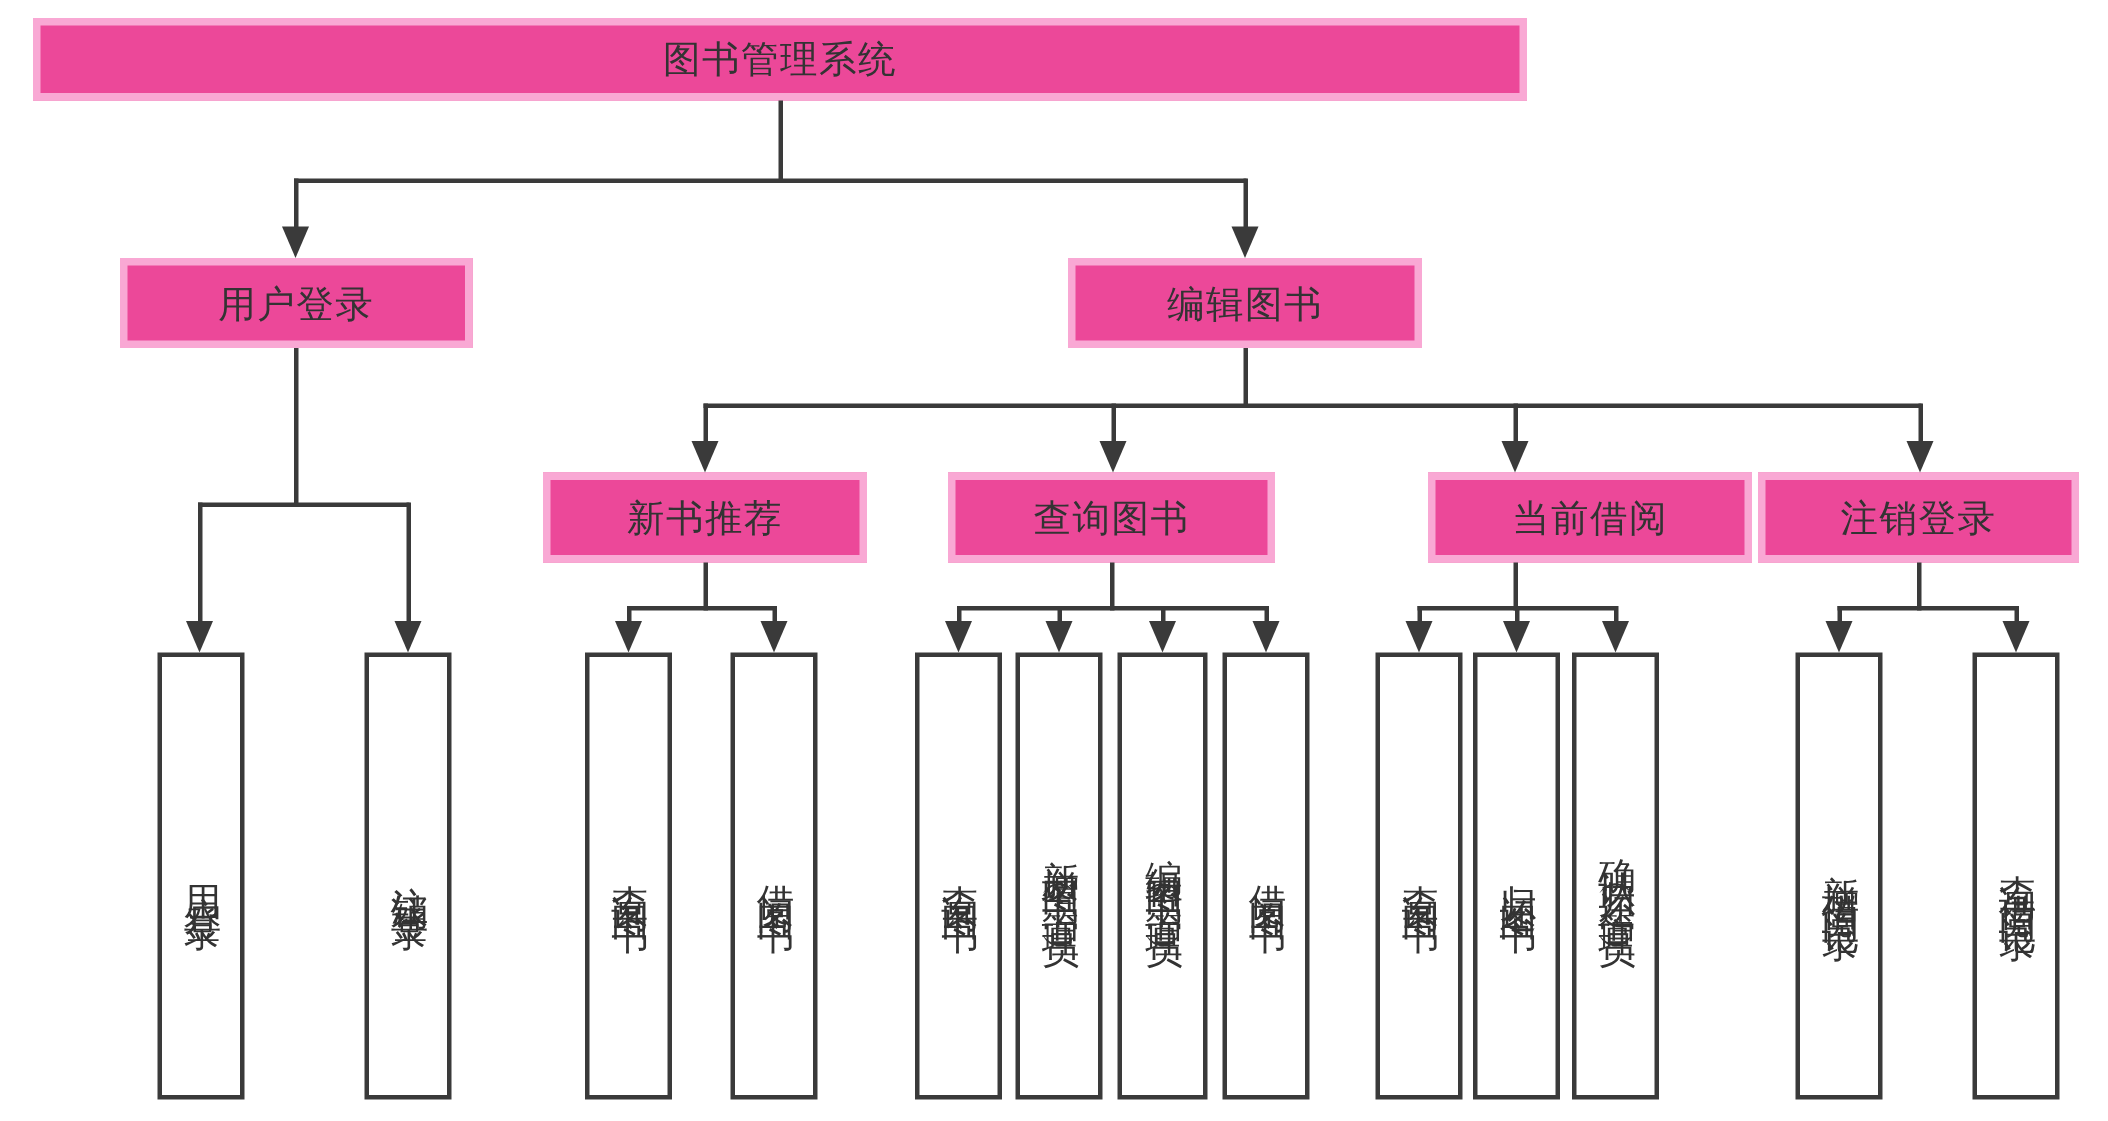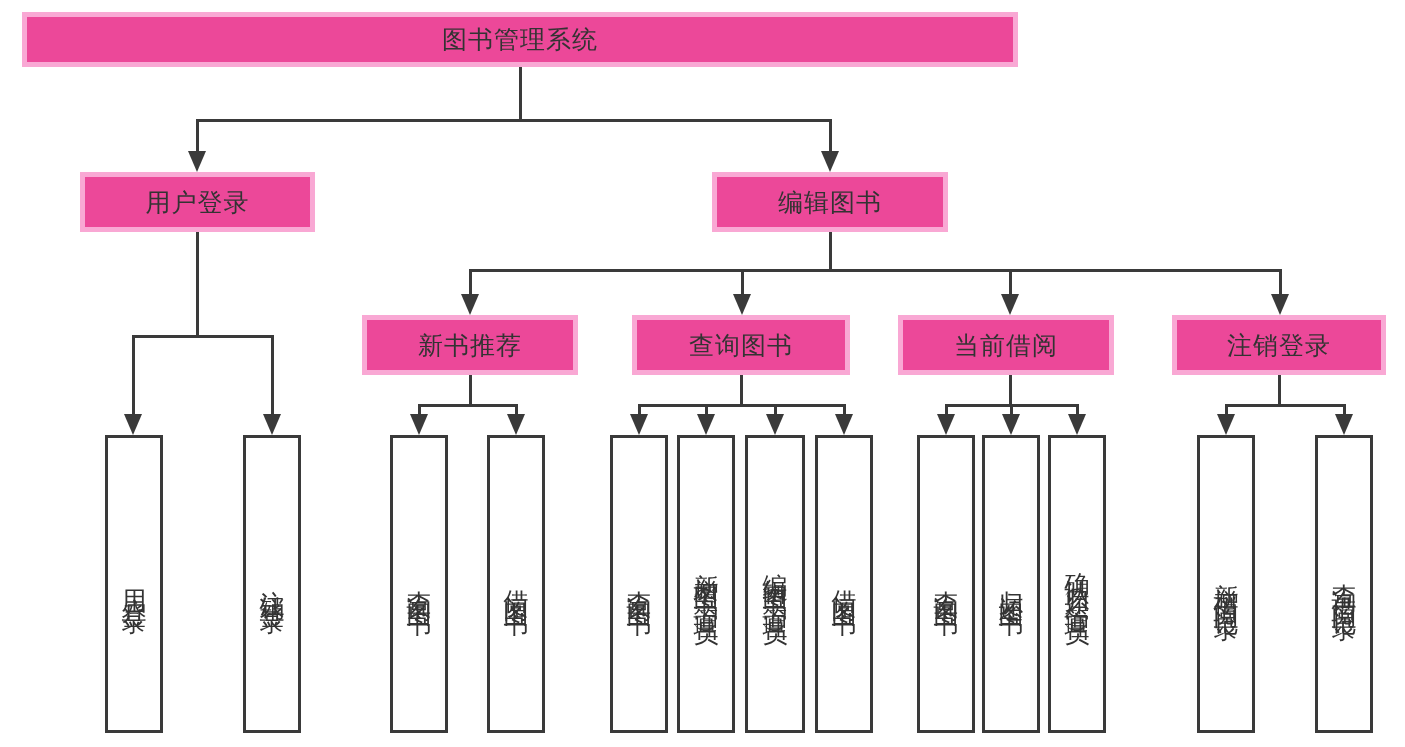--- a/index.html
+++ b/index.html
@@ -69,21 +69,21 @@
   <div class="hbox" style="left:712px;top:172px;width:236px;height:60px;">
     <span>编辑图书</span>
   </div>
 
   <div class="hbox" style="left:362px;top:315px;width:216px;height:60px;">
     <span>新书推荐</span>
   </div>
   <div class="hbox" style="left:632px;top:315px;width:218px;height:60px;">
     <span>查询图书</span>
   </div>
-  <div class="hbox" style="left:898px;top:315px;width:216px;height:60px;">
+  <div class="hbox" style="left:952px;top:315px;width:216px;height:60px;">
     <span>当前借阅</span>
   </div>
   <div class="hbox" style="left:1172px;top:315px;width:214px;height:60px;">
     <span>注销登录</span>
   </div>
 
   <div class="vbox" style="left:105px;">
     <span>用户登录</span>
   </div>
   <div class="vbox" style="left:243px;">

